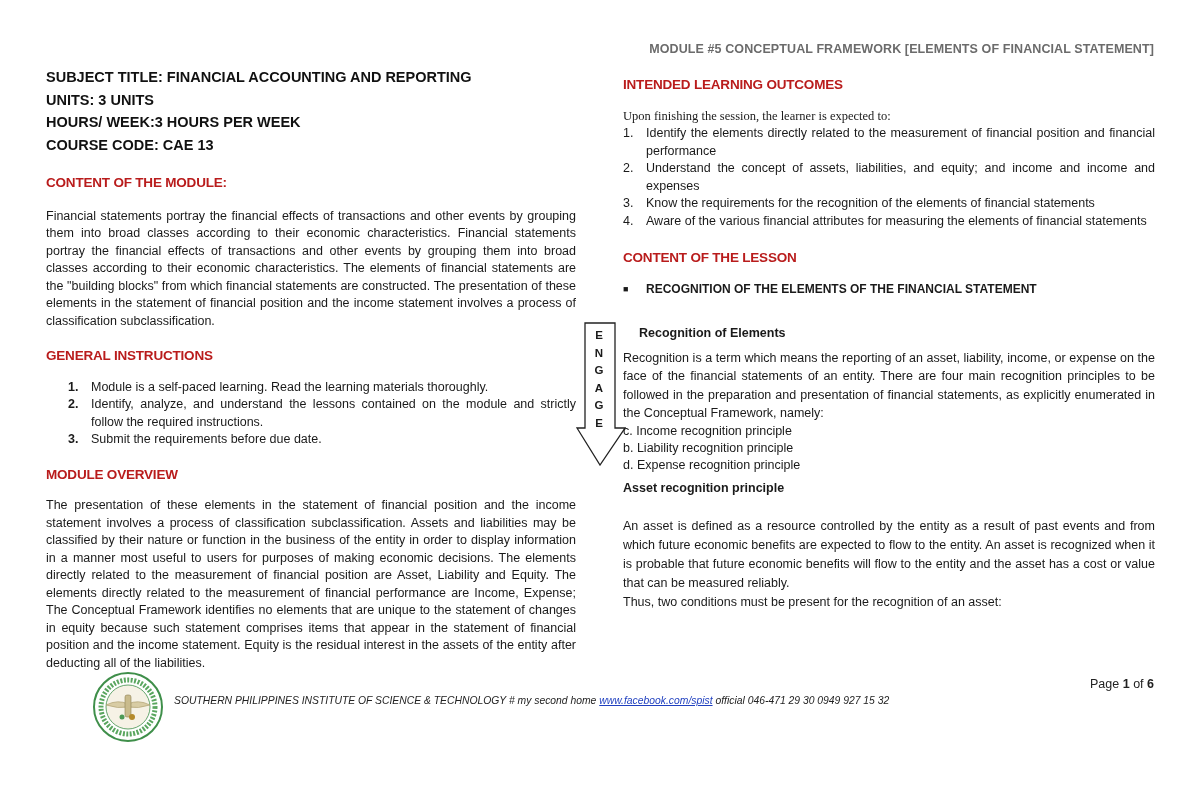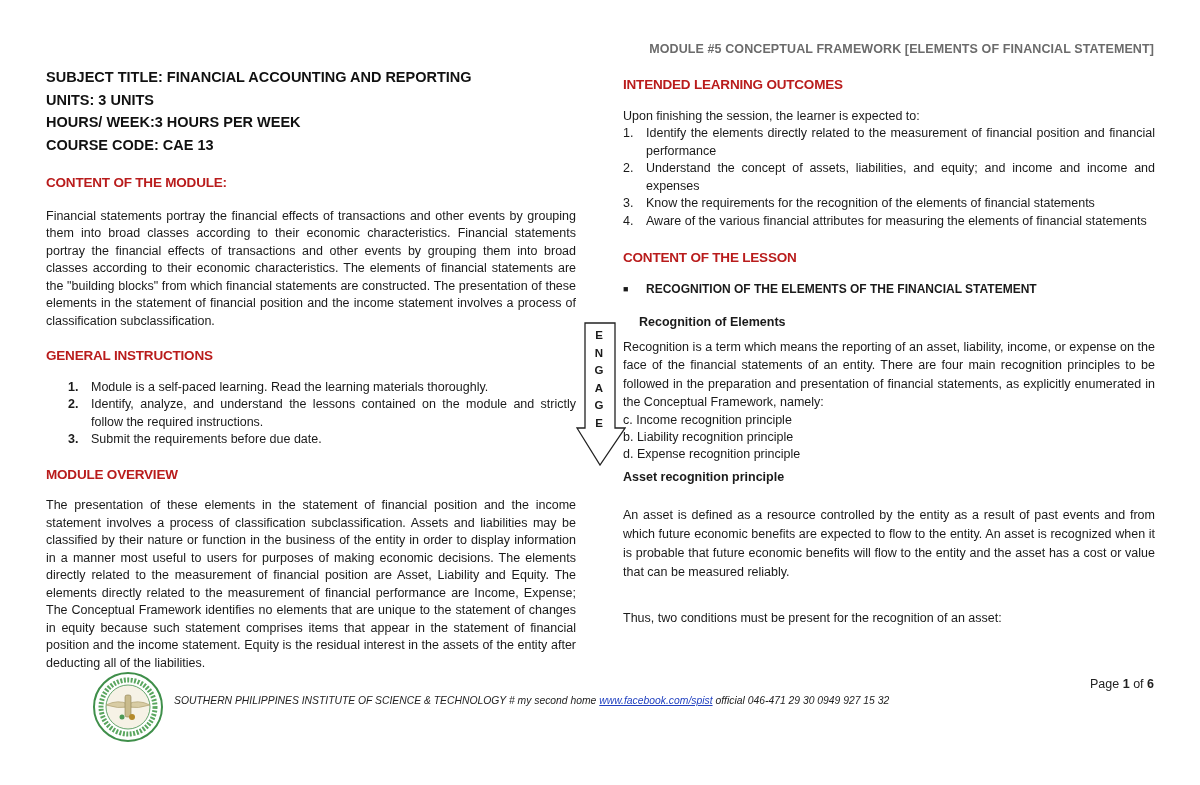--- a/index.html
+++ b/index.html
@@ -76,21 +76,21 @@
   <div>E</div>
   <div>N</div>
   <div>G</div>
   <div>A</div>
   <div>G</div>
   <div>E</div>
 </div>
 
 <div class="col col-right" style="top:76px;">
   <h2>INTENDED LEARNING OUTCOMES</h2>
-  <p style="margin-top:14px;">Upon finishing the session, the learner is expected to:</p>
+  <p style="margin-top:14px;font-family:Liberation Serif, serif;">Upon finishing the session, the learner is expected to:</p>
   <ol class="ilo">
     <li>
         <span class="num">1.</span>
         <span class="txt">Identify the elements directly related to the measurement of financial position and financial performance</span>
       </li>
     <li>
         <span class="num">2.</span>
         <span class="txt">Understand the concept of assets, liabilities, and equity; and income and income and expenses</span>
       </li>
     <li>
@@ -102,32 +102,32 @@
         <span class="txt">Aware of the various financial attributes for measuring the elements of financial statements</span>
       </li>
   </ol>
 
   <h2 style="margin-top:19px;">CONTENT OF THE LESSON</h2>
   <div class="bullet-head" style="margin-top:14px;">
     <span class="sq">■</span>
     <span>RECOGNITION OF THE ELEMENTS OF THE FINANCIAL STATEMENT</span>
   </div>
 
-  <div class="sub-head" style="margin-top:16px;padding-left:16px;">Recognition of Elements</div>
+  <div class="sub-head" style="margin-top:27px;padding-left:16px;">Recognition of Elements</div>
   <p style="margin-top:6px; line-height:18.5px;">Recognition is a term which means the reporting of an asset, liability, income, or expense on the face of the financial statements of an entity. There are four main recognition principles to be followed in the preparation and presentation of financial statements, as explicitly enumerated in the Conceptual Framework, namely:</p>
 
   <div class="principles">
     <div>c. Income recognition principle</div>
     <div>b. Liability recognition principle</div>
     <div>d. Expense recognition principle</div>
   </div>
 
   <div class="sub-head" style="margin-top:6px;">Asset recognition principle</div>
   <p style="margin-top:20px; line-height:19px;">An asset is defined as a resource controlled by the entity as a result of past events and from which future economic benefits are expected to flow to the entity. An asset is recognized when it is probable that future economic benefits will flow to the entity and the asset has a cost or value that can be measured reliably.</p>
-  <p style="margin-top:28px;">Thus, two conditions must be present for the recognition of an asset:</p>
+  <p style="margin-top:1px;">Thus, two conditions must be present for the recognition of an asset:</p>
 </div>
 
 <svg class="footer-logo" viewBox="0 0 72 72">
   <circle cx="36" cy="36" r="34" fill="#ffffff" stroke="#3f8f4a" stroke-width="2"></circle>
   <circle cx="36" cy="36" r="27" fill="none" stroke="#5aa65f" stroke-width="5" stroke-dasharray="2 1.5"></circle>
   <circle cx="36" cy="36" r="22" fill="#f6f2e6" stroke="#3f8f4a" stroke-width="0.8"></circle>
   <path d="M14 34 Q26 28 36 33 Q46 28 58 34 Q46 38 36 36 Q26 38 14 34 Z" fill="#d8cca4" stroke="#a89868" stroke-width="0.6"></path>
   <rect x="33" y="24" width="6" height="22" rx="2" fill="#c9bb8c" stroke="#8f7f52" stroke-width="0.6"></rect>
   <circle cx="40" cy="46" r="3" fill="#b48a2a"></circle>
   <circle cx="30" cy="46" r="2.5" fill="#4e9a56"></circle>

